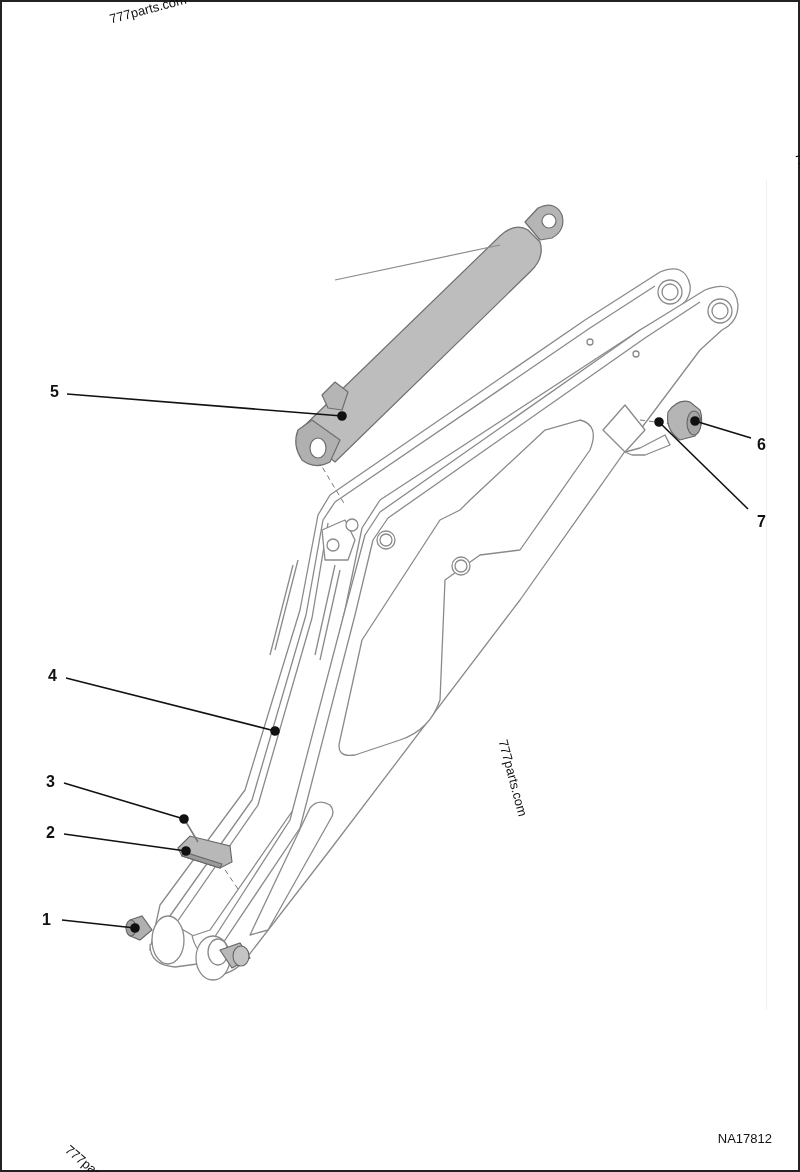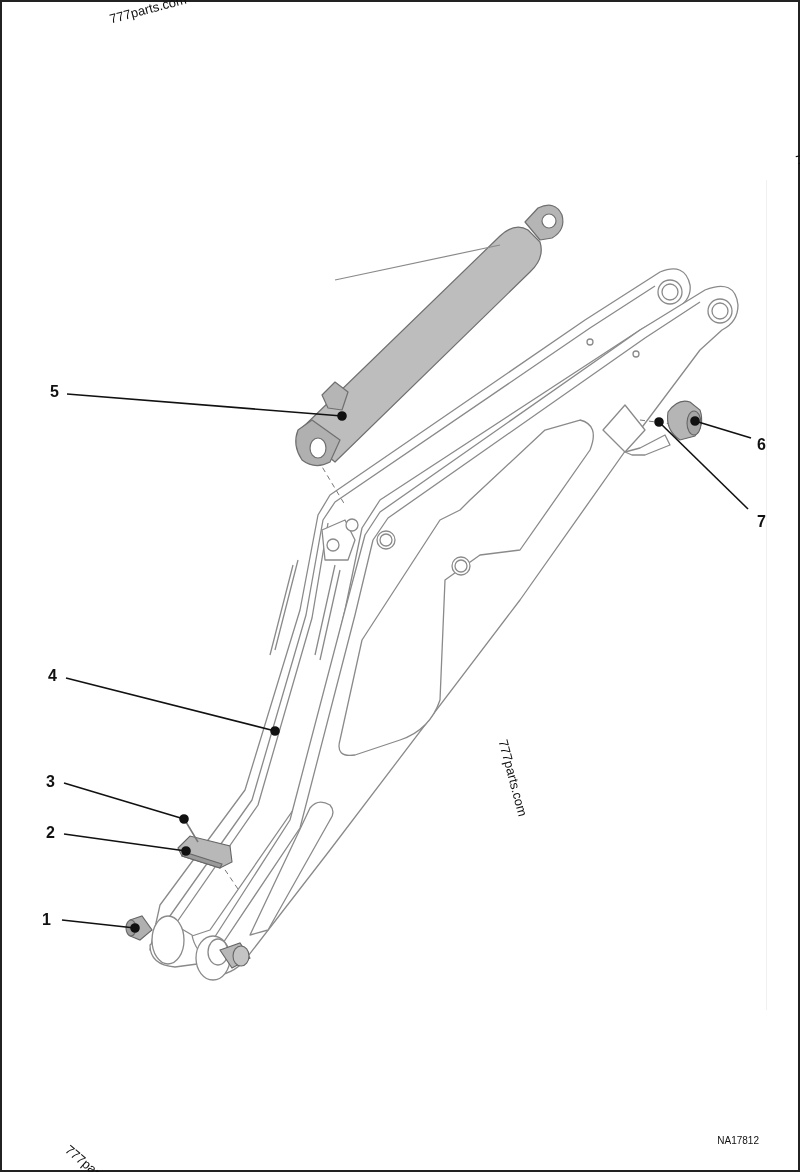--- a/index.html
+++ b/index.html
@@ -5,21 +5,21 @@
     html, body { margin: 0; padding: 0; background: #ffffff; }
     body { width: 800px; height: 1172px; position: relative; overflow: hidden;
       font-family: "Liberation Sans", sans-serif; }
     .frame { position: absolute; left: 0; top: 0; width: 798px; height: 1170px;
       border-left: 2px solid #222; border-top: 2px solid #222; border-right: 2px solid #222; border-bottom: 2px solid #222;
       box-sizing: border-box; width: 800px; height: 1172px; }
     .inner-guide { position: absolute; left: 766px; top: 180px; width: 1px; height: 830px; background: #f0f0f0; }
     svg.diagram { position: absolute; left: 0; top: 0; width: 800px; height: 1172px; }
     .callout { position: absolute; font-weight: bold; font-size: 16px; color: #111; line-height: 1; }
     .watermark { position: absolute; font-size: 13px; color: #111; white-space: nowrap; transform-origin: left top; }
-    .fig-id { position: absolute; right: 41px; bottom: 26px; font-size: 10px; color: #111; }
+    .fig-id { position: absolute; right: 28px; bottom: 26px; font-size: 13px; color: #111; }
   </style>
 </head>
 <body>
 
 <div class="frame"></div>
 <div class="inner-guide"></div>
 
 <svg class="diagram" viewBox="0 0 800 1172">
 
   <g fill="#ffffff" stroke="#8a8a8a" stroke-width="1.3" stroke-linejoin="round">

